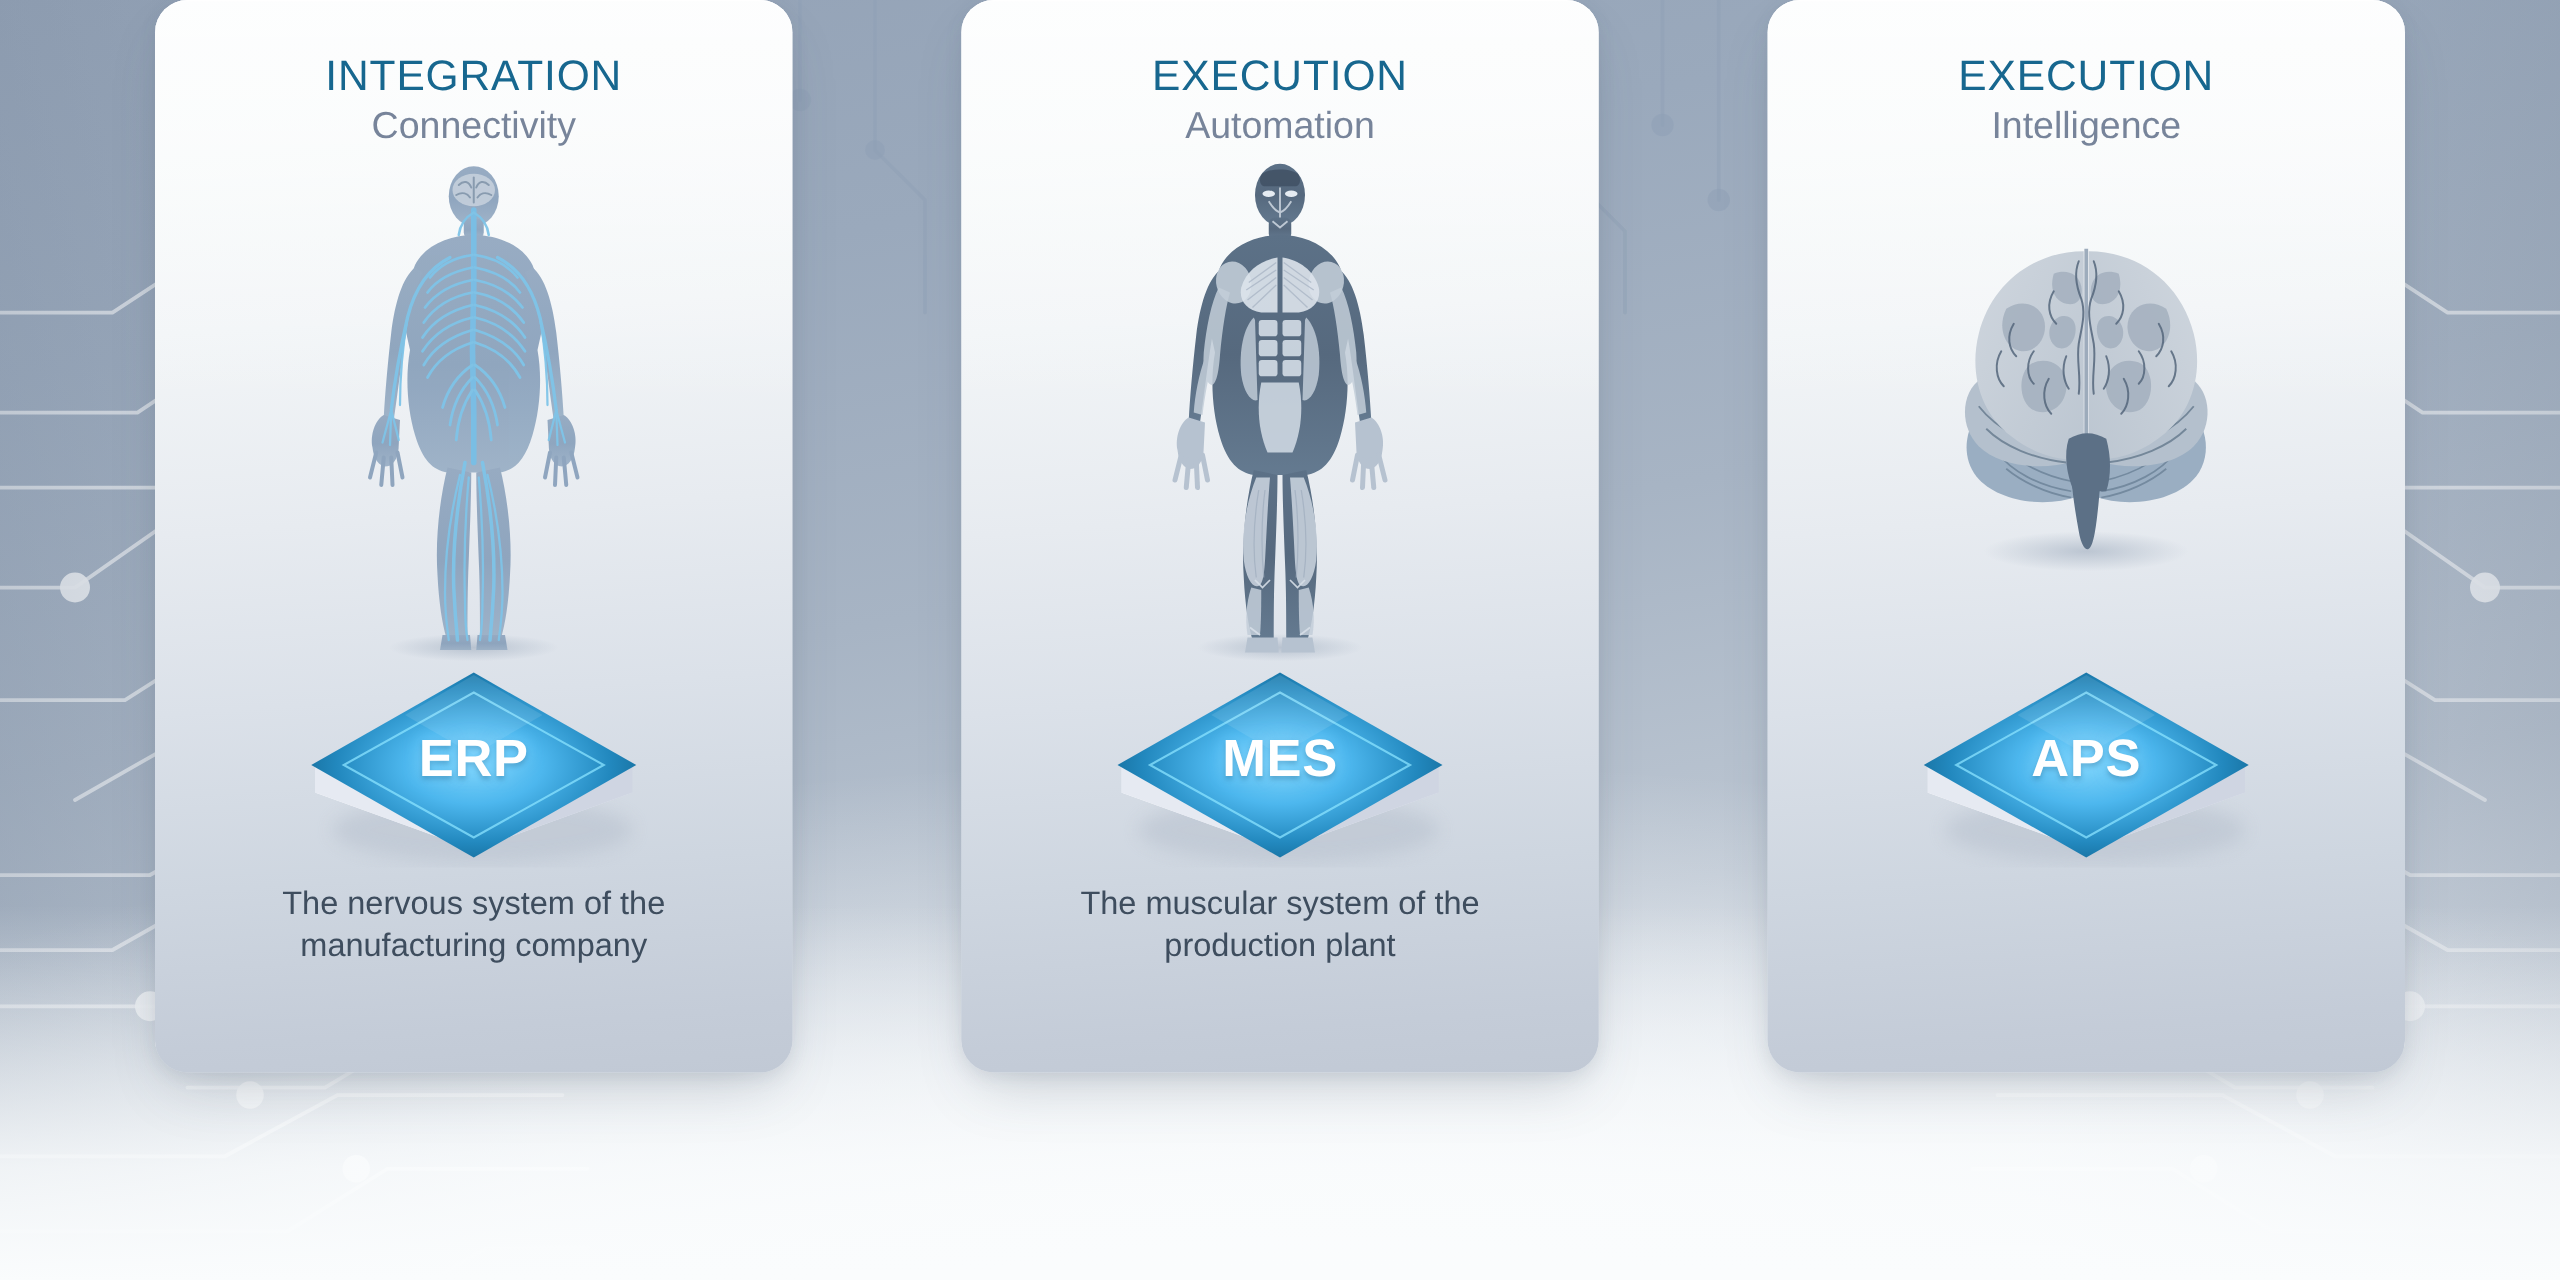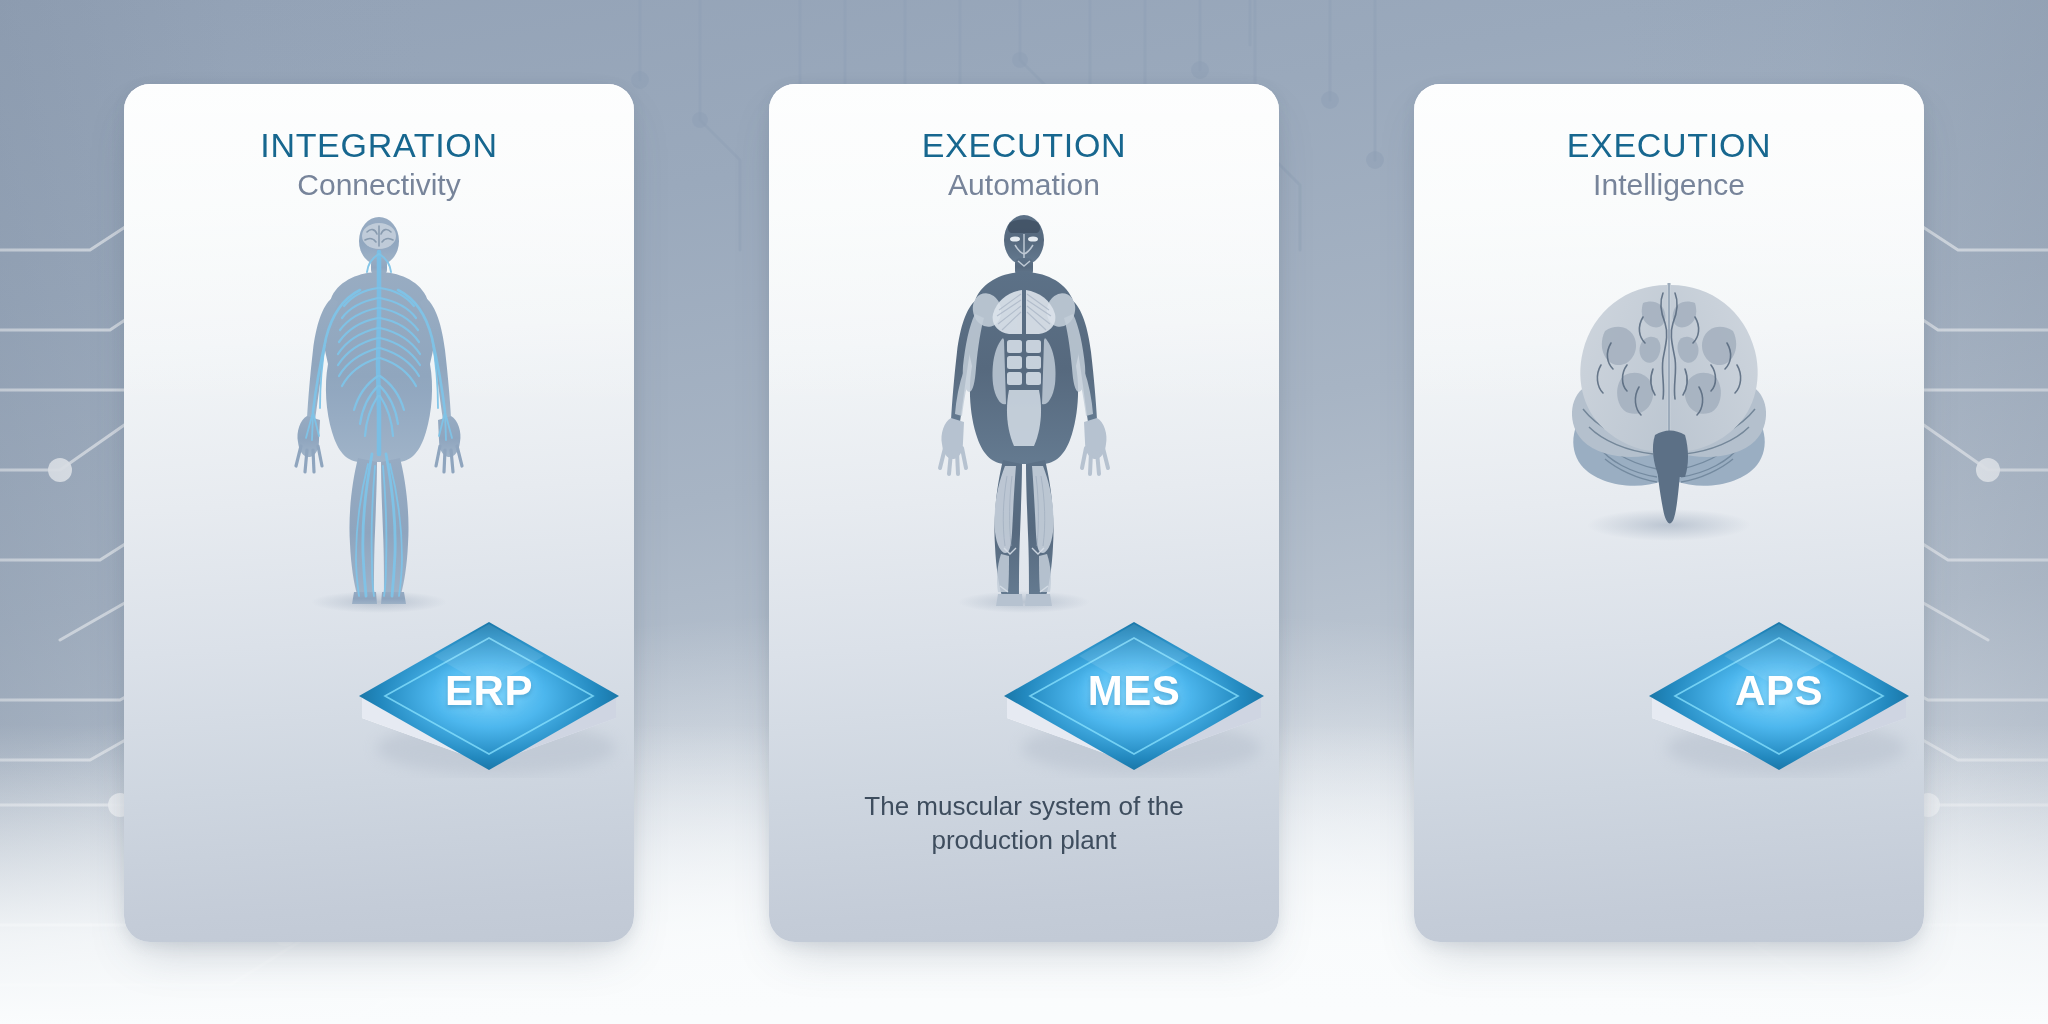--- a/index.html
+++ b/index.html
@@ -31,21 +31,21 @@
   .bg-bottom-glow {
     position:absolute; left:0; right:0; bottom:0; height:300px;
     background:linear-gradient(0deg, #fafcfd 0%, rgba(250,252,253,0.85) 30%, rgba(250,252,253,0) 100%);
   }
   .circuit-svg { position:absolute; inset:0; width:2048px; height:1024px; }
 
   
   #cards-root {
     position:absolute; inset:0;
     display:flex; justify-content:center; align-items:flex-start;
-    gap:135px; padding-top:84px;
+    gap:135px; 
   }
   .card {
     position:relative;
     width:510px; height:858px;
     border-radius:26px;
     background:linear-gradient(176deg,
         #fbfcfd 0%, #f8fafb 14%, #f2f5f7 30%,
         #e7ebf0 48%, #dbe1e9 64%, #ced6e0 80%, #c4ccd8 94%, #c1c9d5 100%);
     box-shadow:
       0 22px 48px -16px rgba(70,85,105,0.26),
@@ -86,21 +86,21 @@
     height:400px;
     margin-top:14px;
     display:flex; align-items:center; justify-content:center;
   }
   .visual-area svg { display:block; }
 
   .badge-area {
     position:relative;
     width:100%;
     height:170px;
-    display:flex; align-items:center; justify-content:flex-end;
+    display:flex; align-items:center; justify-content:center;
     margin-top:-6px;
   }
   .badge-wrap { position:relative; width:290px; height:170px; }
   .badge-wrap svg { position:absolute; left:0; top:0; }
   .badge-label {
     position:absolute;
     left:0; right:0; top:50%;
     transform:translateY(-54%);
     text-align:center;
     font-size:42px;
@@ -383,20 +383,22 @@
 
           <path d="M145 30 L249 88 L145 146 L41 88 Z" fill="none" stroke="#8ae3ff" stroke-width="1.7" opacity="0.75"></path>
 
           <path d="M145 14 L275 88 L145 162 L15 88 Z" fill="url(#glossG1)" opacity="0.0"></path>
           <path d="M145 16 L200 48 L145 80 L90 48 Z" fill="#ffffff" opacity="0.10"></path>
         </svg>
         <div class="badge-label">ERP</div>
       </div>
     </div>
 
+    <div class="card-caption">The nervous system of the
+manufacturing company</div>
   </div>
 
   <div class="card">
     <div class="card-sheen"></div>
     <div class="card-title">EXECUTION</div>
     <div class="card-subtitle">Automation</div>
 
     <div class="visual-area">
       <svg width="230" height="400" viewBox="0 0 230 400">
         <defs>

